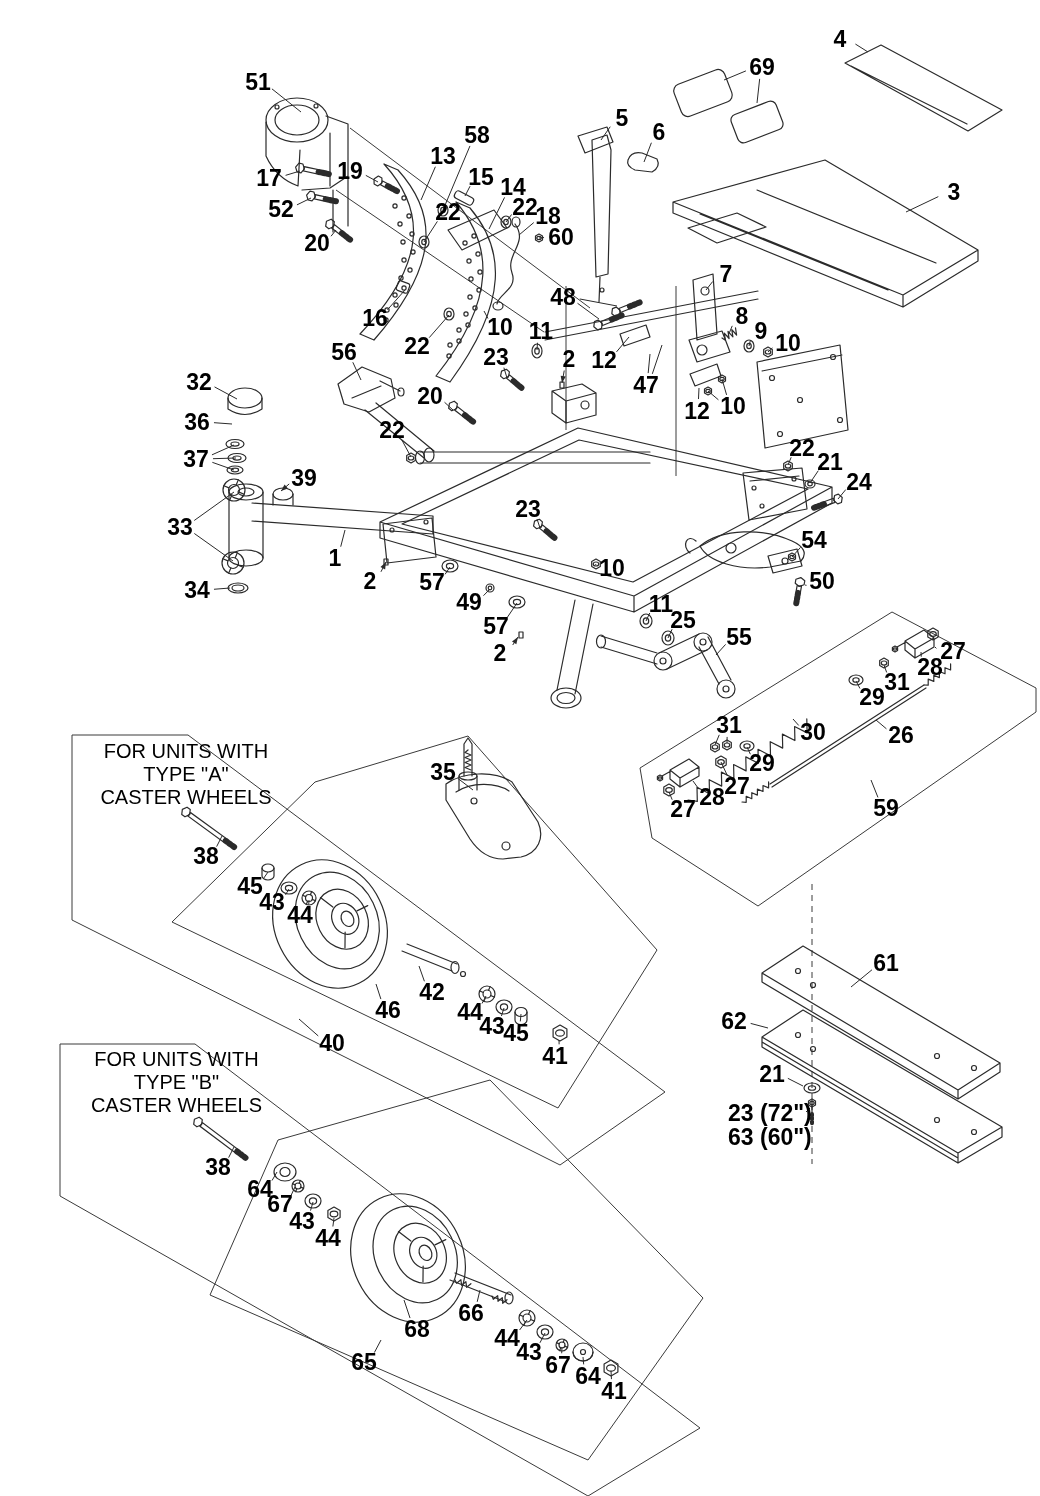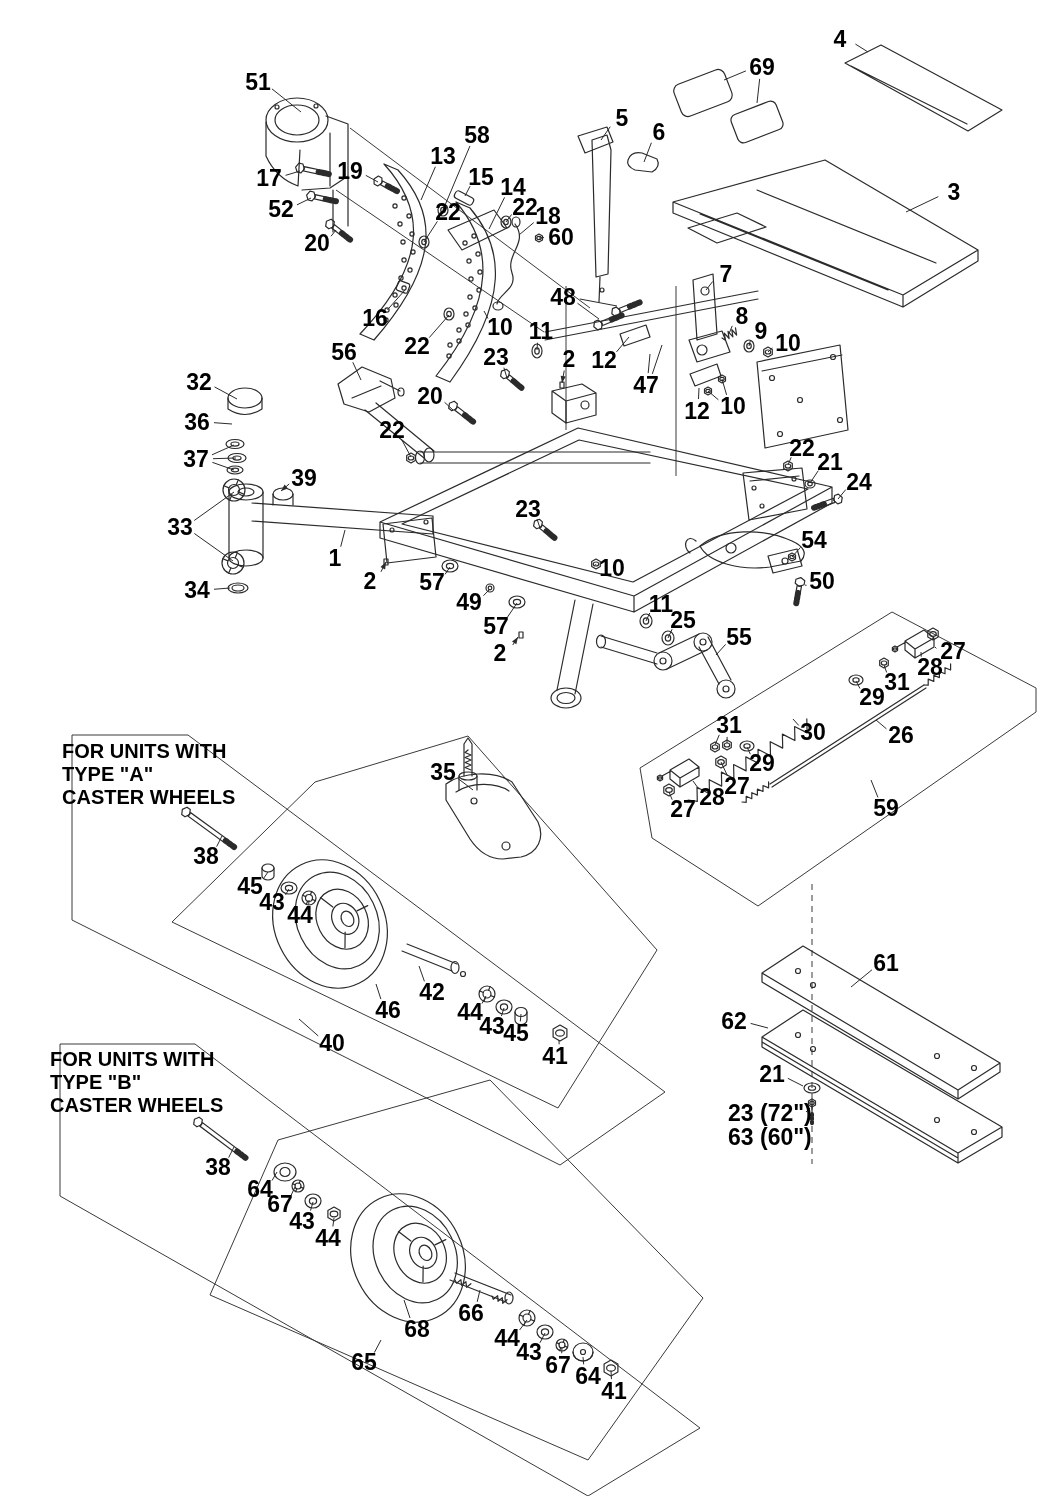--- a/index.html
+++ b/index.html
@@ -1,22 +1,22 @@
 <!DOCTYPE html>
 <html><head>
 <meta charset="utf-8">
 <style>
   html,body{margin:0;padding:0;background:#fff;}
   .stage{position:relative;width:1040px;height:1496px;background:#fff;overflow:hidden;
          font-family:"Liberation Sans",sans-serif;}
   svg{position:absolute;left:0;top:0;}
   .art{stroke:#2b2b2b;fill:none;stroke-width:1.2;stroke-linejoin:round;stroke-linecap:round;}
   .thin{stroke:#3a3a3a;stroke-width:1;fill:none;}
-  .note{position:absolute;text-align:left;font-weight:700;font-size:20px;line-height:23px;
-        color:#000;letter-spacing:0px;}
+  .note{position:absolute;text-align:center;font-weight:400;font-size:20px;line-height:23px;
+        color:#000;letter-spacing:0px;margin-left:24px;}
 </style>
 </head>
 <body>
 
 <div class="stage">
 
   <svg id="diagram-svg" viewBox="0 0 1040 1496" width="1040" height="1496">
 
     <g class="thin">
       <path d="M72,735 L188,735 L665,1092 L560,1165 L72,920 Z"></path>

